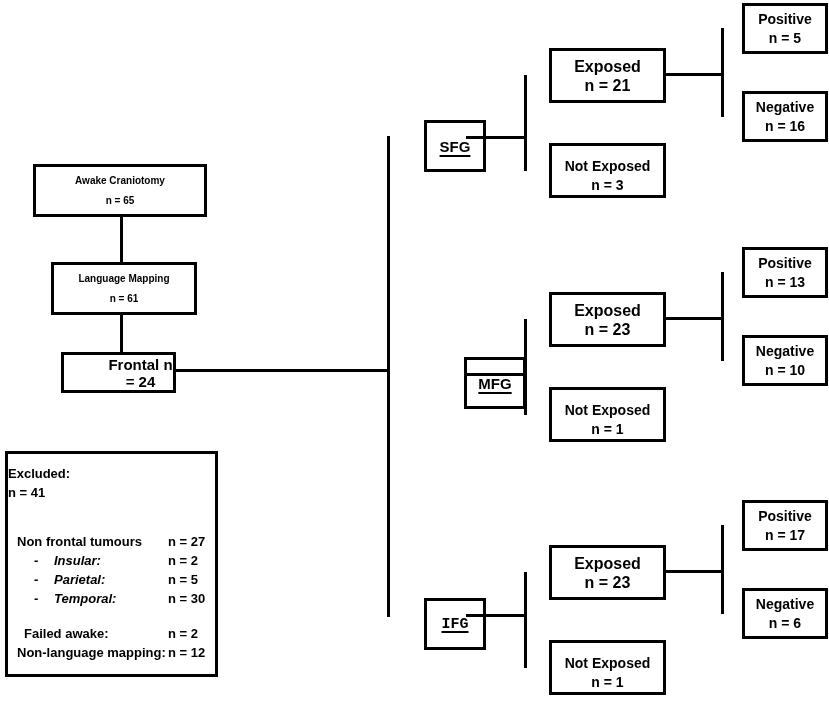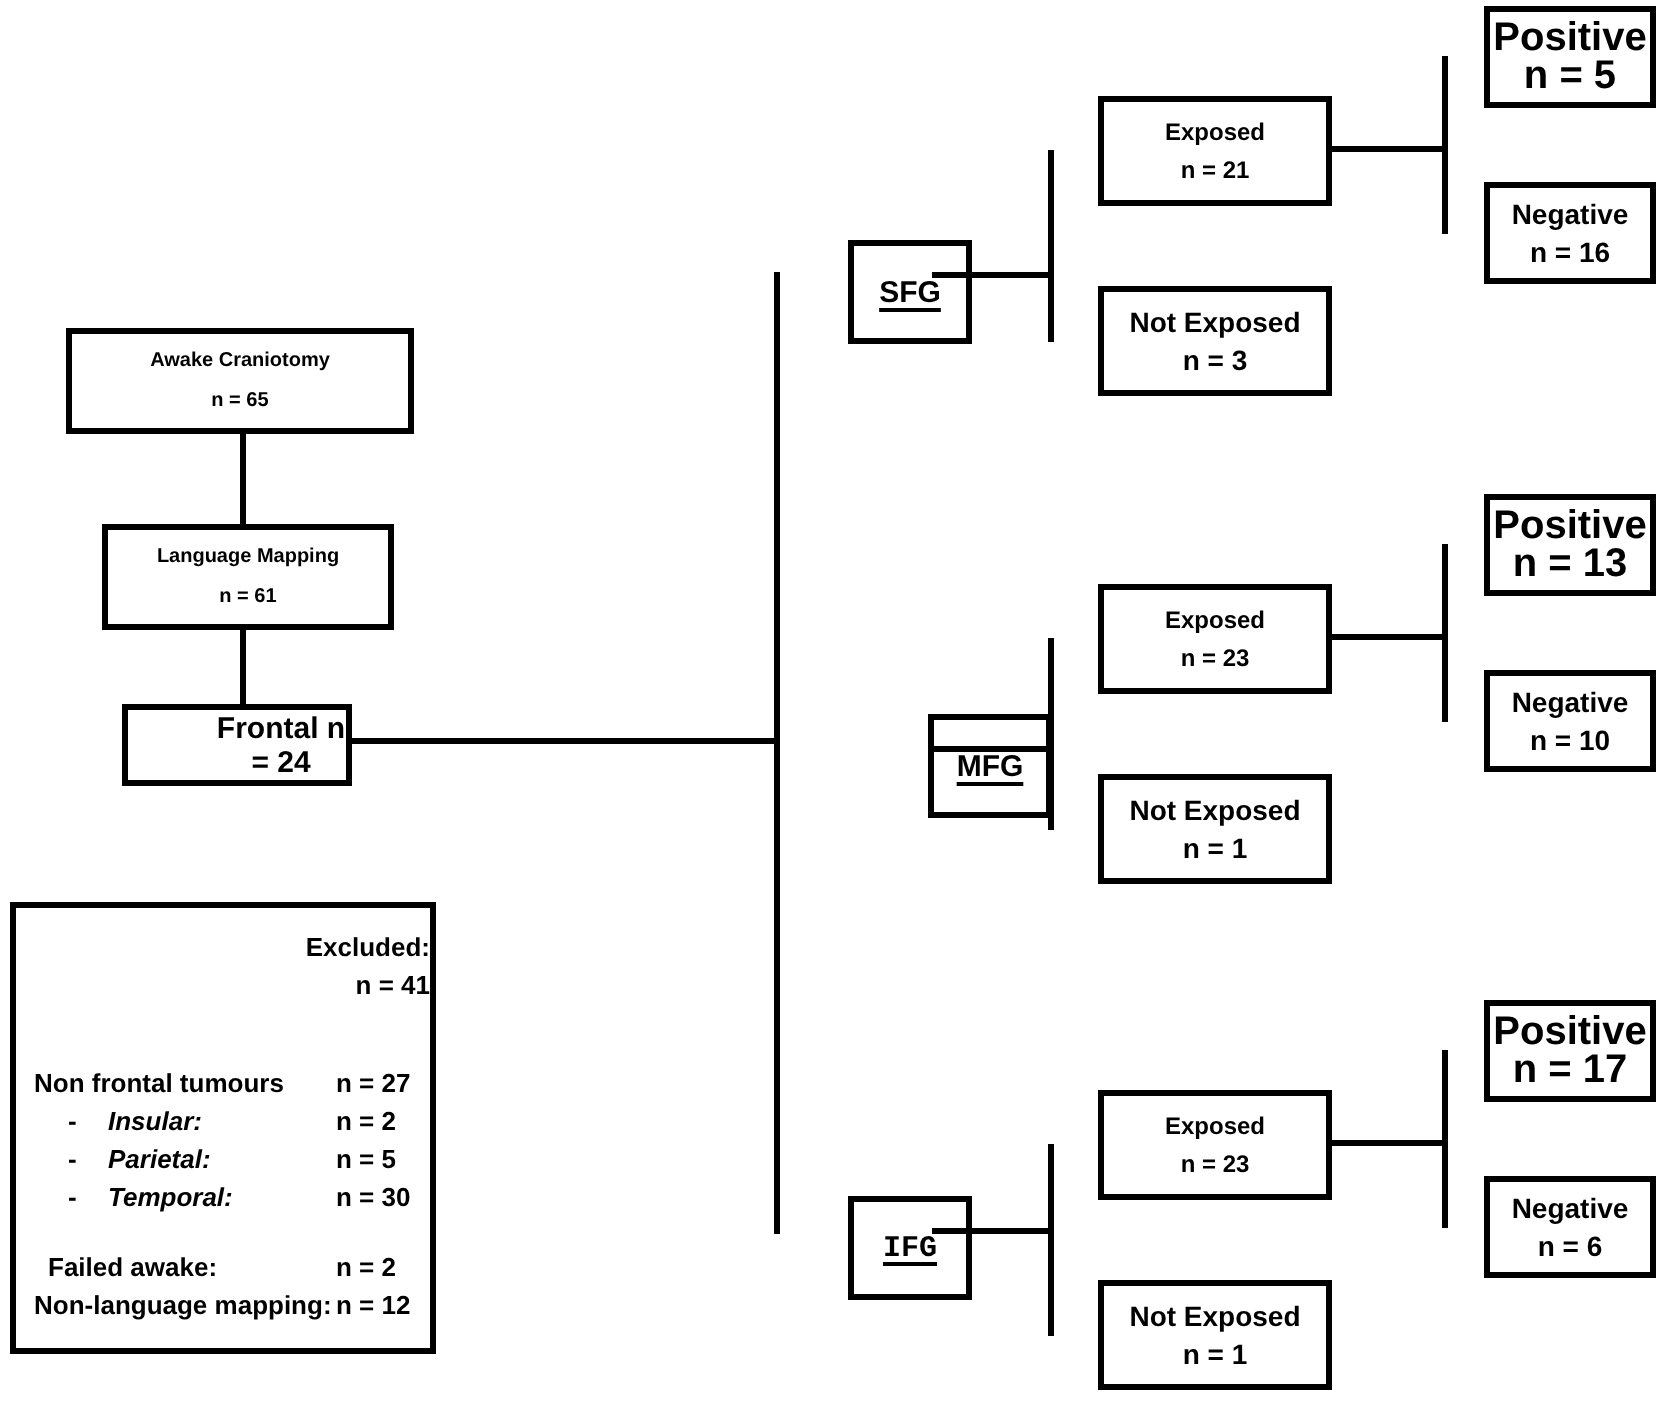--- a/index.html
+++ b/index.html
@@ -12,35 +12,35 @@
     position:absolute;box-sizing:border-box;border:3px solid #000000;background:#ffffff;
     display:flex;flex-direction:column;align-items:center;justify-content:center;
     text-align:center;
   }
   .line{position:absolute;background:#000000;}
   .main-box{font-size:10px;line-height:20px;}
   .frontal-box{font-size:15px;}
   .branch{position:absolute;left:0;width:829px;height:200px;}
   .gyrus-box{left:424px;width:62px;height:52px;font-size:15px;}
   .gyrus-box .u{text-decoration:underline;text-decoration-thickness:2px;text-underline-offset:3px;}
-  .exposed-box{left:549px;top:45px;width:117px;height:55px;font-size:12px;line-height:19px;}
-  .notexposed-box{left:549px;top:140px;width:117px;height:55px;font-size:14px;line-height:19px;}
-  .positive-box{left:742px;top:0;width:86px;height:51px;font-size:20px;line-height:19px;}
+  .exposed-box{left:549px;top:45px;width:117px;height:55px;font-size:16px;line-height:19px;}
+  .notexposed-box{left:549px;top:140px;width:117px;height:55px;font-size:14px;line-height:19px;justify-content:flex-end;}
+  .positive-box{left:742px;top:0;width:86px;height:51px;font-size:14px;line-height:19px;}
   .negative-box{left:742px;top:88px;width:86px;height:51px;font-size:14px;line-height:19px;}
   .feeder-gyrus{left:466px;width:60px;height:3px;}
   .bracket-ne{left:524px;top:72px;width:3px;height:96px;}
   .feeder-exposed{left:666px;top:70px;width:57px;height:3px;}
   .bracket-pn{left:721px;top:25px;width:3px;height:89px;}
   
   .excluded-box{
     left:5px;top:451px;width:213px;height:226px;
     display:block;font-size:13px;line-height:19px;text-align:left;
     padding:10px 0 0 0;
   }
-  .x-center{text-align:right;padding-left:36px;}
+  .x-center{text-align:left;}
   .x-gap-after{margin-bottom:30px;}
   .xrow{position:relative;padding-left:9px;white-space:nowrap;}
   .xrow .bullet{position:absolute;left:26px;}
   .xrow.indent{padding-left:46px;}
   .xrow .xvalue{position:absolute;left:160px;}
   .italic{font-style:italic;}
   .x-gap-above{margin-top:16px;padding-left:16px;}
 </style>
 </head>
 <body>

